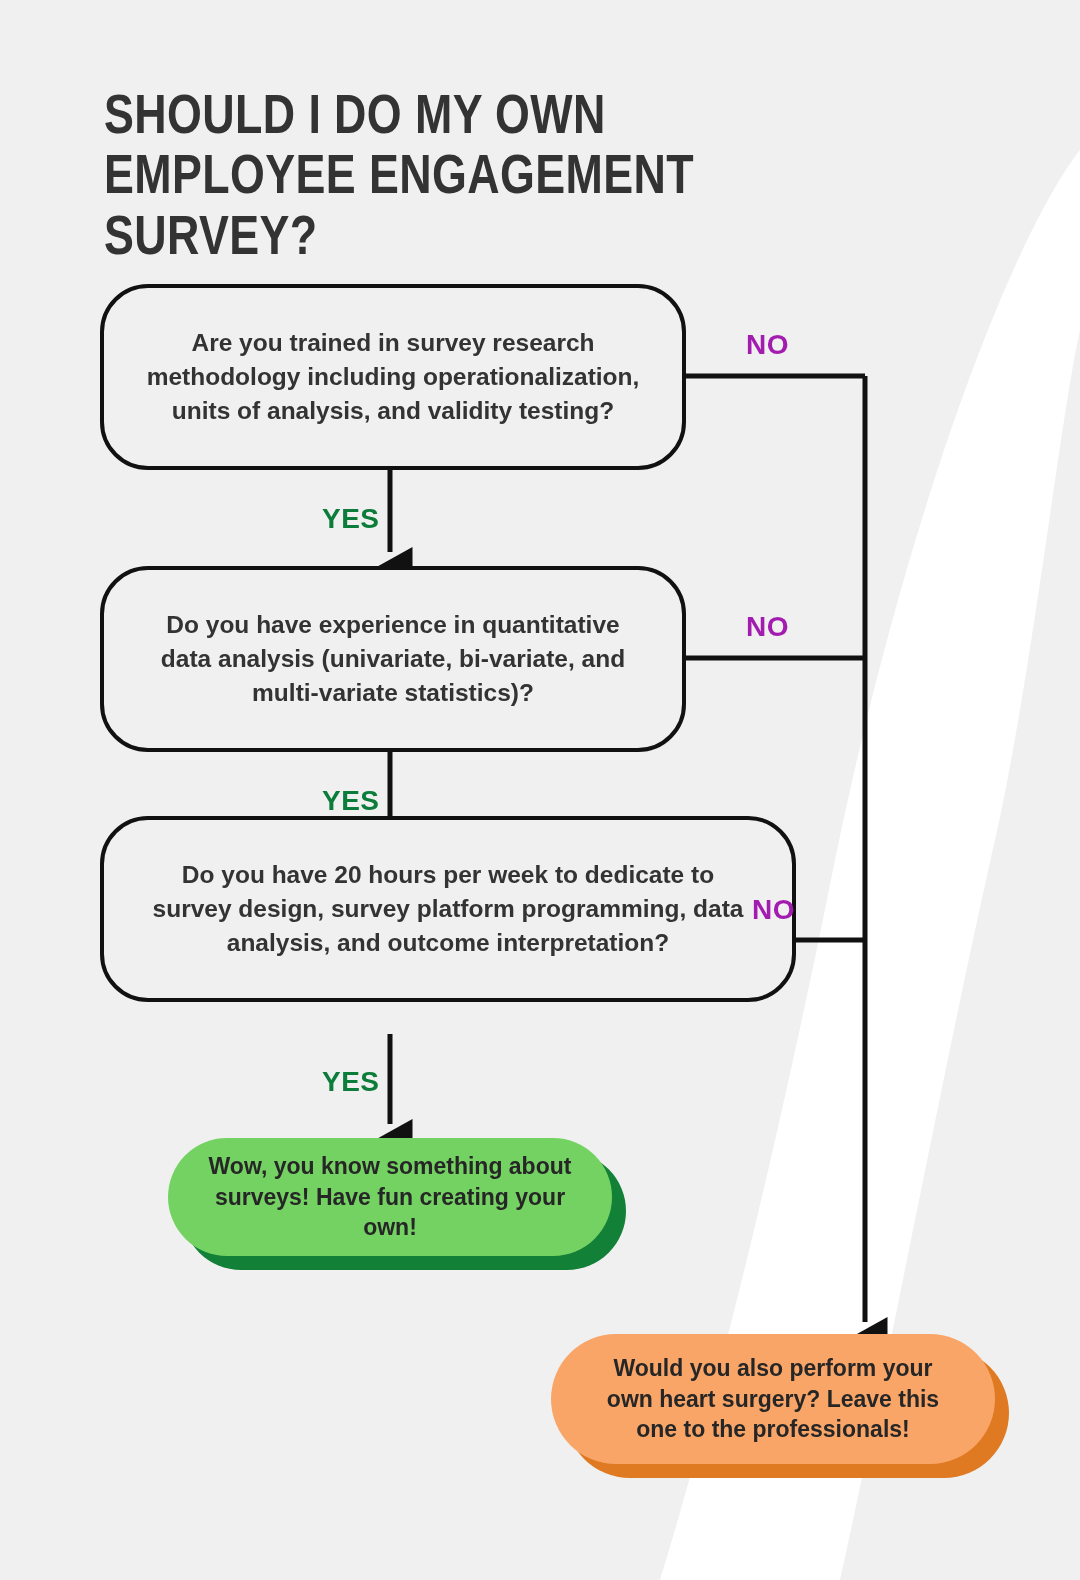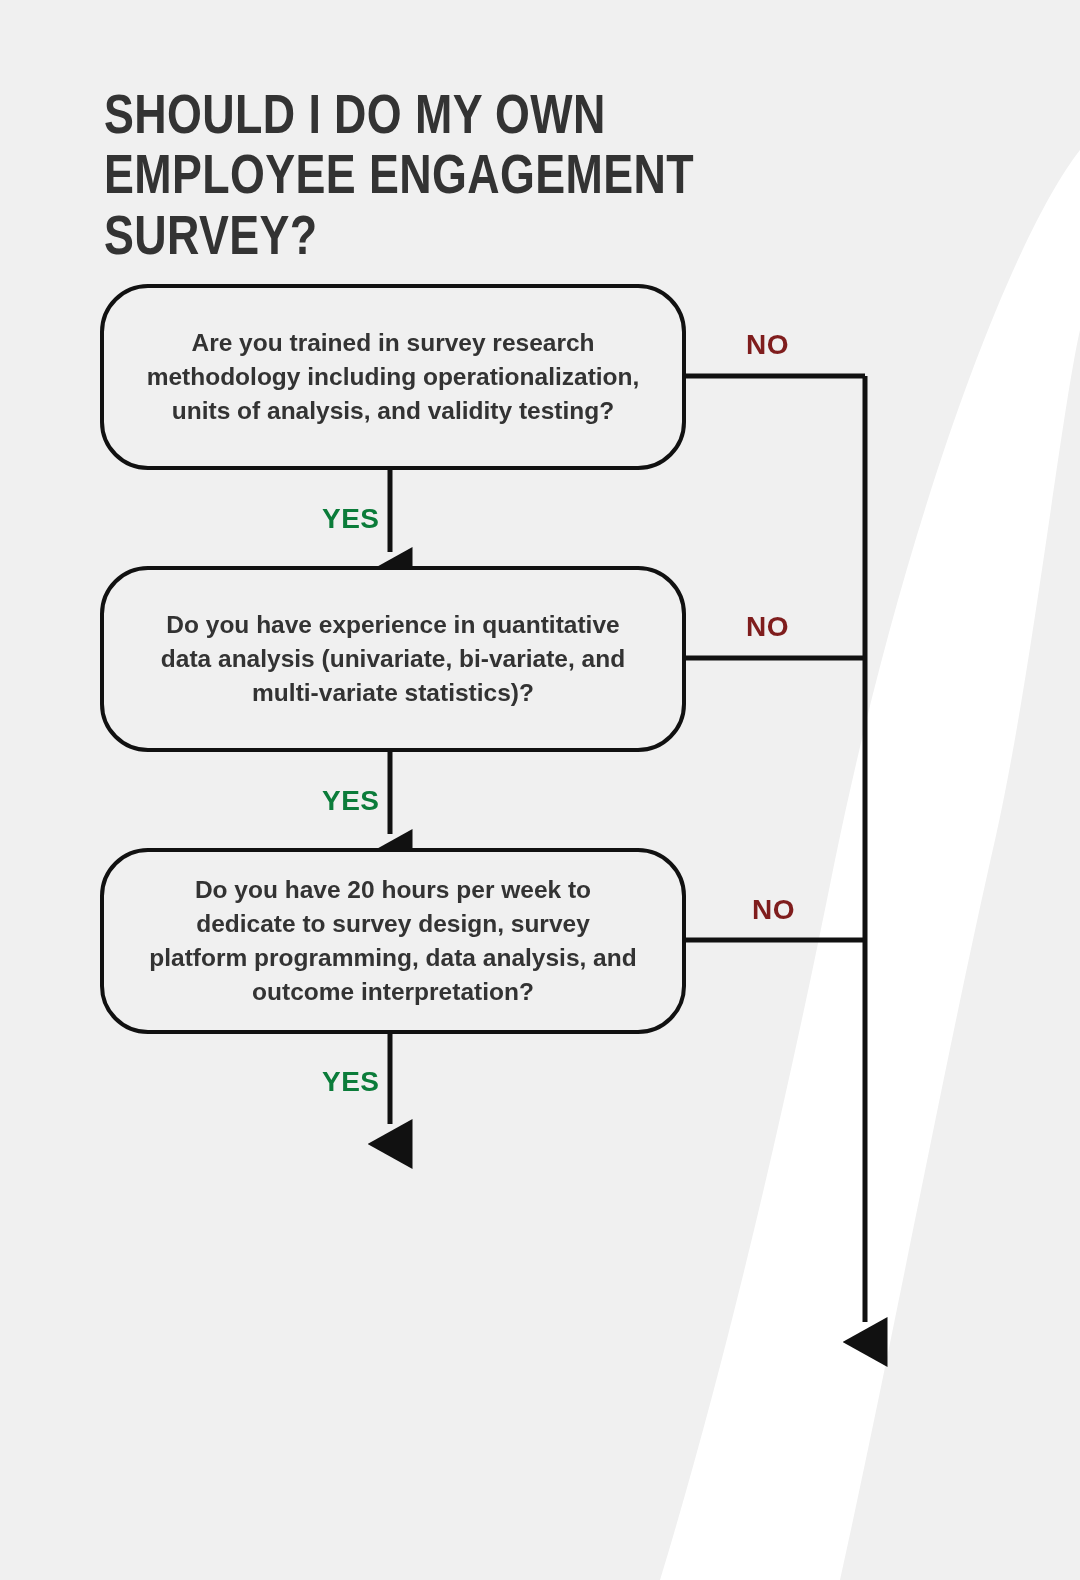--- a/index.html
+++ b/index.html
@@ -55,21 +55,21 @@
     justify-content: center;
     text-align: center;
     padding: 8px 42px;
     color: #333333;
     font-size: 24.5px;
     font-weight: 700;
     line-height: 1.38;
   }
   #dec1 { left: 100px; top: 284px;  width: 586px; height: 186px; }
   #dec2 { left: 100px; top: 566px;  width: 586px; height: 186px; }
-  #dec3 { left: 100px; top: 848px;  width: 586px; height: 186px; }
+  #dec3 { left: 100px; top: 816px;  width: 696px; height: 186px; }
 
   
   .outcome {
     position: absolute;
   }
   .outcome .shadow {
     position: absolute;
     left: 14px;
     top: 14px;
     width: 100%;
@@ -111,21 +111,21 @@
   }
 
   
   .branch-label {
     position: absolute;
     font-size: 28px;
     font-weight: 700;
     letter-spacing: 0.5px;
   }
   .yes { color: #0B7C3A; margin-left: 16px; }
-  .no  { color: #7f1d1d; }
+  .no  { color: #a21caf; }
 
   #yes1 { left: 306px; top: 503px; }
   #yes2 { left: 306px; top: 785px; }
   #yes3 { left: 306px; top: 1066px; }
   #no1  { left: 746px; top: 329px; }
   #no2  { left: 746px; top: 611px; }
   #no3  { left: 752px; top: 894px; }
 
   
   .logo {
@@ -218,16 +218,24 @@
 
   <div class="branch-label yes" id="yes1">YES</div>
   <div class="branch-label no" id="no1">NO</div>
 
   <div class="branch-label yes" id="yes2">YES</div>
   <div class="branch-label no" id="no2">NO</div>
 
   <div class="branch-label yes" id="yes3">YES</div>
   <div class="branch-label no" id="no3">NO</div>
 
-
+  <div class="outcome" id="out-green">
+    <div class="shadow"></div>
+    <div class="face">Wow, you know something about surveys! Have fun creating your own!</div>
+  </div>
+
+  <div class="outcome" id="out-orange">
+    <div class="shadow"></div>
+    <div class="face">Would you also perform your own heart surgery? Leave this one to the professionals!</div>
+  </div>
 
 
 </div>
 
 </body></html>

